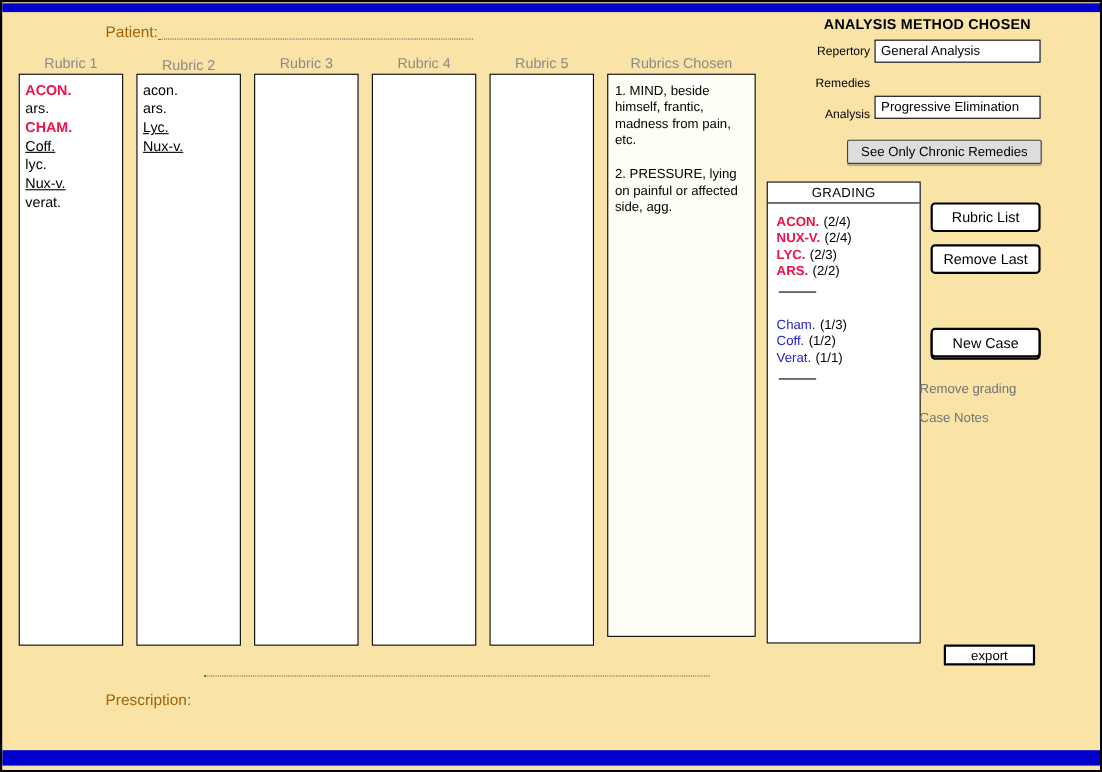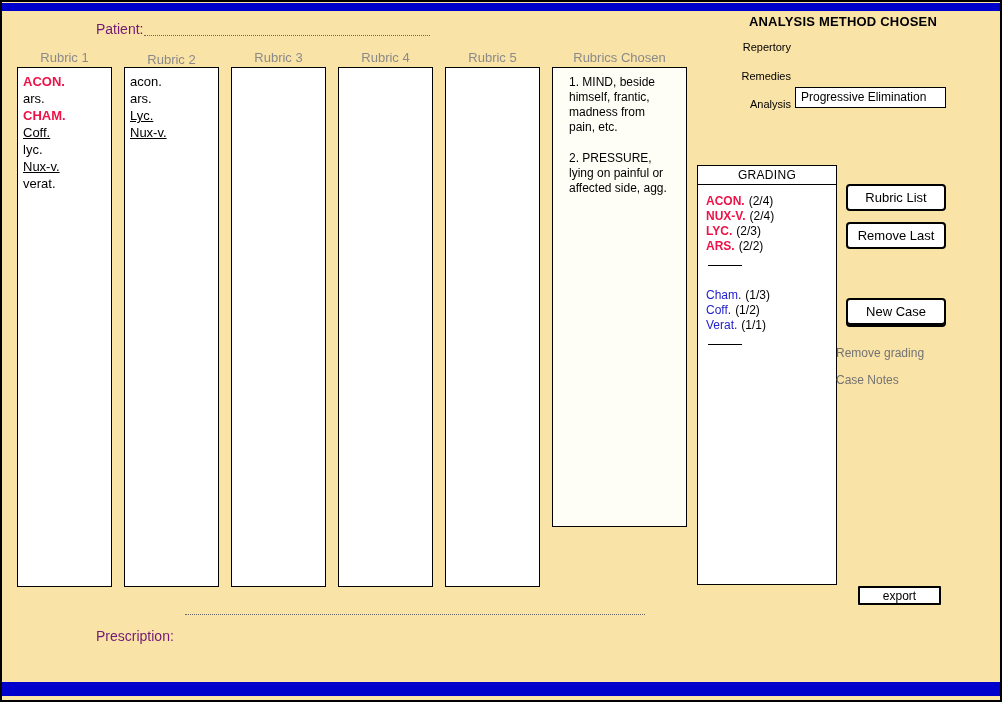--- a/index.html
+++ b/index.html
@@ -11,38 +11,38 @@
     width: 1002px; height: 702px;
     border: 2px solid #000;
     background: #FAE3A7;
     overflow: hidden;
   }
 
   .bluebar { position:absolute; left:0; right:0; background:#0000CD; }
   .bluebar.top { top:1px; height:8px; }
   .bluebar.bottom { bottom:4px; height:14px; }
 
-  .lbl { position:absolute; font-size:14px; color:#701a75; white-space:nowrap; }
+  .lbl { position:absolute; font-size:14px; color:#a16207; white-space:nowrap; }
   .dotted-line { position:absolute; border-bottom:1px dotted #666; height:15px; cursor:text; }
 
   .colhead { position:absolute; top:48px; font-size:13px; color:#8A8A8A; text-align:center; }
 
   .listbox {
     position:absolute; top:65px; height:520px; width:95px;
     background:#fff; border:1px solid #000;
     padding:5px 5px; overflow:hidden; cursor:default;
   }
   .entry { font-size:13px; line-height:17px; color:#000; white-space:nowrap; }
   .entry[data-grade="3"] { color:#ED1247; font-weight:bold; }
   .entry[data-grade="2"] { text-decoration:underline; }
 
   .chosenbox {
-    position:absolute; top:65px; height:460px; left:550px; width:135px;
+    position:absolute; top:65px; height:512px; left:550px; width:135px;
     background:#FFFEF6; border:1px solid #000;
-    padding:7px 16px; overflow:hidden;
+    padding:7px 6px; overflow:hidden;
   }
   .chosen-entry { font-size:12px; line-height:15px; color:#000; margin-bottom:16px; }
 
   .panel-title { position:absolute; top:12px; left:736px; width:210px;
     text-align:center; font-size:13px; font-weight:bold; letter-spacing:.2px; }
 
   .fieldlabel { position:absolute; left:689px; width:100px; text-align:right;
     font-size:11px; color:#000; }
   .fieldbox { position:absolute; left:793px; width:151px; height:21px;
     background:#fff; border:1px solid #000; font-size:12px; line-height:19px;
@@ -119,26 +119,28 @@
   <div class="listbox" style="left:443px;"></div>
 
   <div class="chosenbox">
     <div class="chosen-entry">1. MIND, beside himself, frantic, madness from pain, etc.</div>
     <div class="chosen-entry">2. PRESSURE, lying on painful or affected side, agg.</div>
   </div>
 
   <div class="panel-title">ANALYSIS METHOD CHOSEN</div>
 
   <div class="fieldlabel" style="top:39px;">Repertory</div>
+  <div class="fieldbox" style="top:34px;">General Analysis</div>
 
   <div class="fieldlabel" style="top:68px;">Remedies</div>
 
   <div class="fieldlabel" style="top:96px;">Analysis</div>
   <div class="fieldbox" style="top:85px;">Progressive Elimination</div>
 
+  <div class="chronic-btn">See Only Chronic Remedies</div>
 
   <div class="grading">
     <div class="grading-head">GRADING</div>
     <div class="grading-body">
       <div class="g-entry">
         <span class="g-name p">ACON.</span><span class="g-score">(2/4)</span>
       </div>
       <div class="g-entry">
         <span class="g-name p">NUX-V.</span><span class="g-score">(2/4)</span>
       </div>

